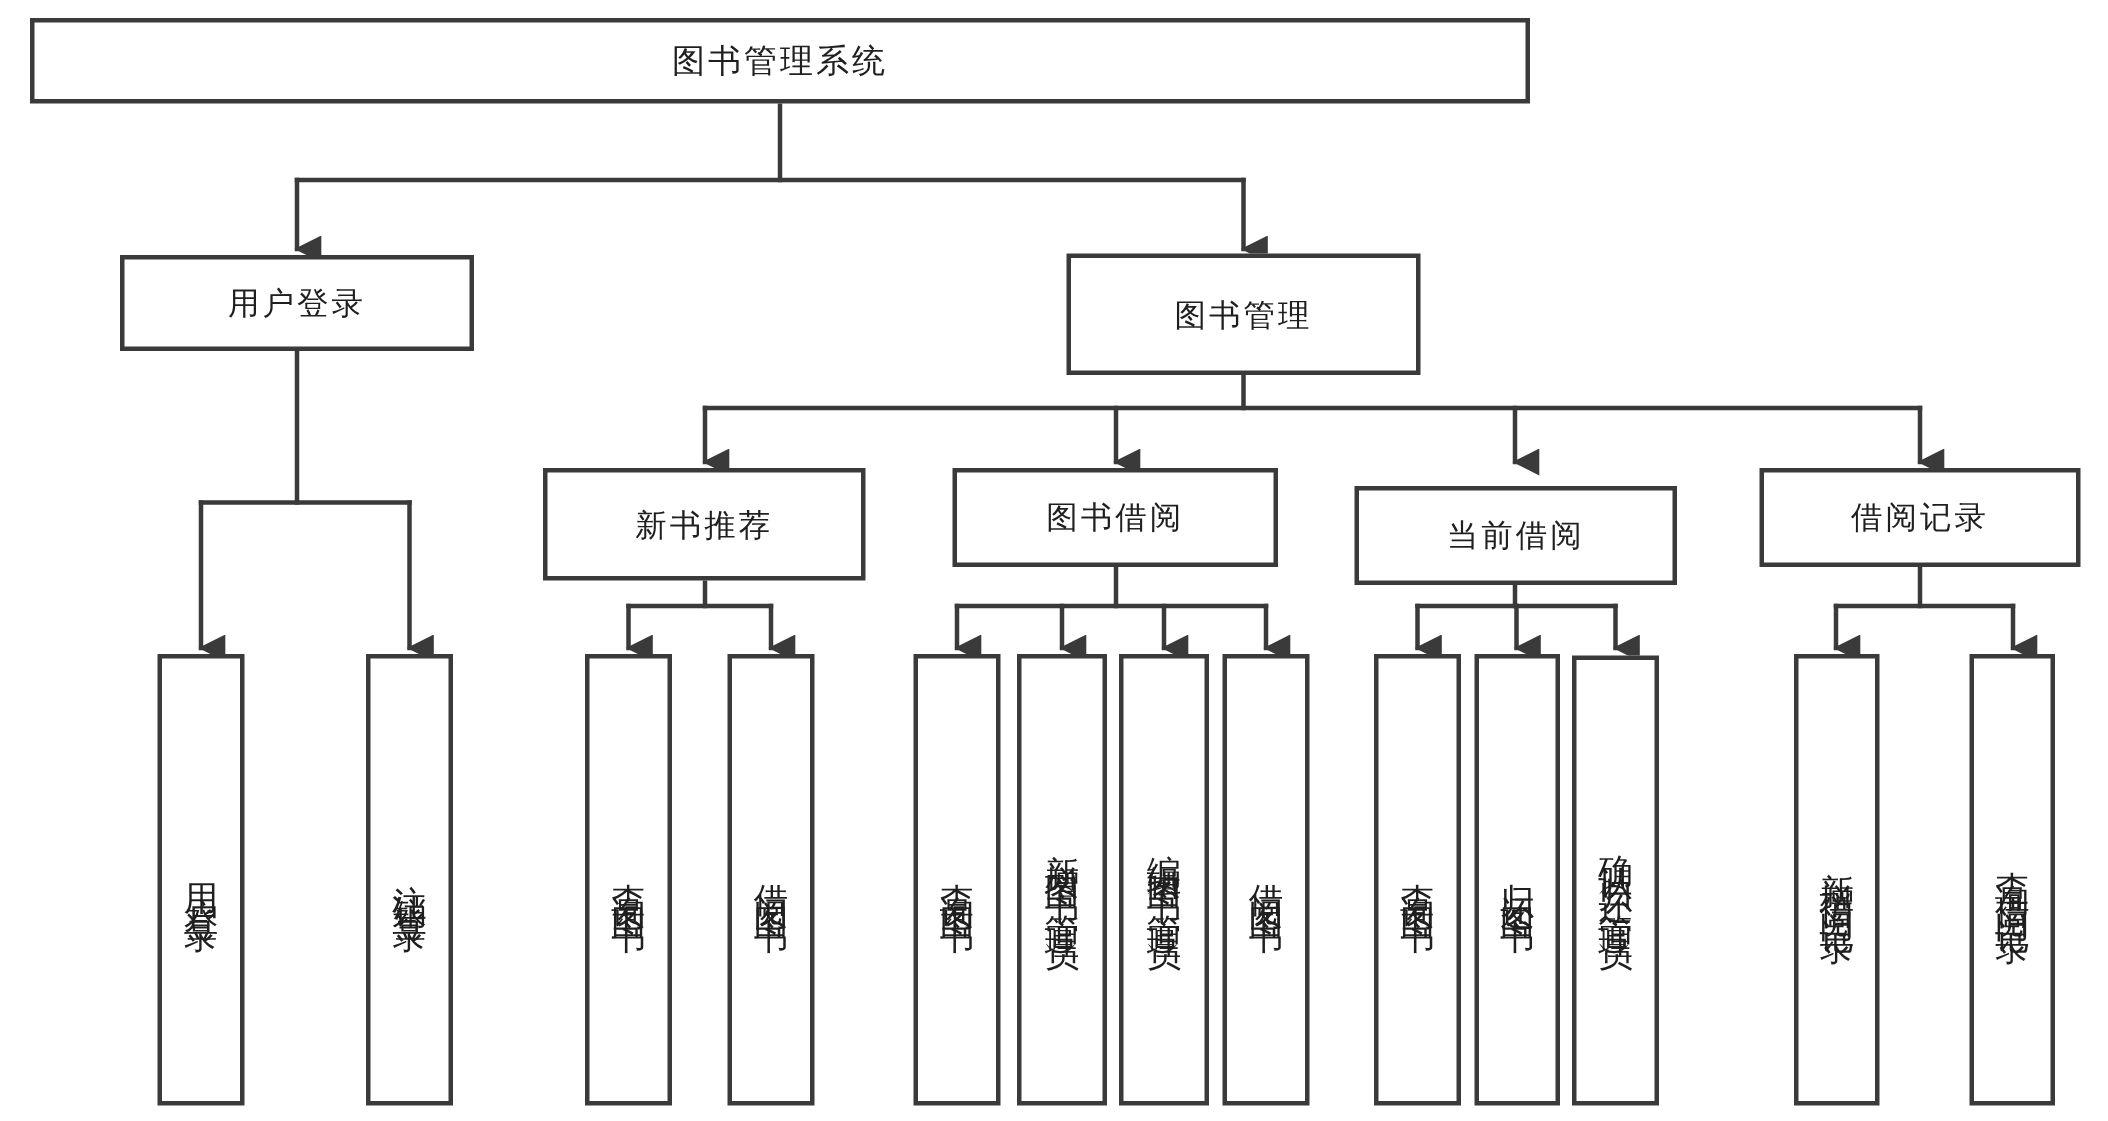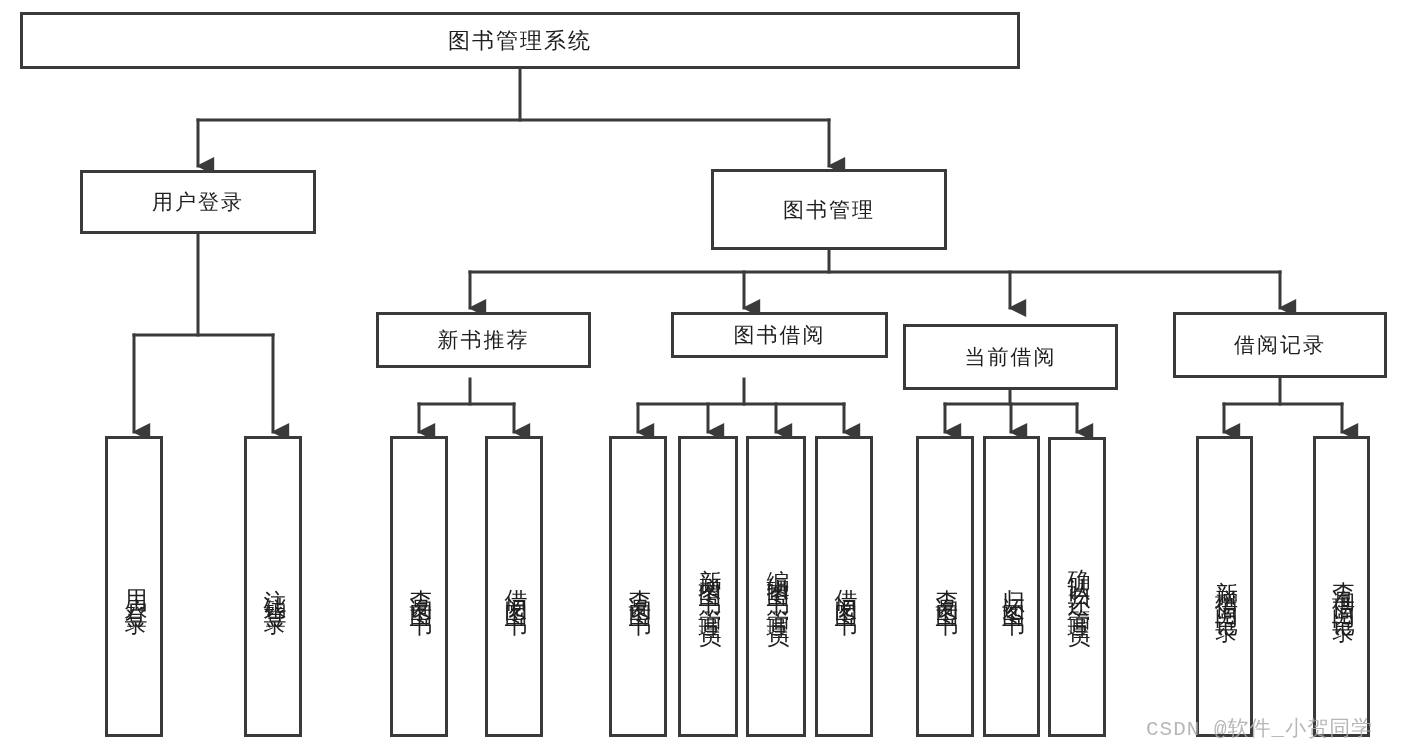--- a/index.html
+++ b/index.html
@@ -1,21 +1,21 @@
 <!DOCTYPE html>
 <html><head>
 <meta charset="utf-8">
 <style>
   html, body { margin: 0; padding: 0; background: #ffffff; }
   .canvas {
     position: relative;
     width: 1405px;
     height: 747px;
     background: #ffffff;
-    font-family: Liberation Mono, monospace;
+    font-family: Liberation Sans, sans-serif;
     overflow: hidden;
   }
   .edges {
     position: absolute;
     left: 0; top: 0;
     width: 1405px; height: 747px;
     z-index: 1;
   }
   .node {
     position: absolute;
@@ -120,24 +120,24 @@
     <span class="hlabel">图书管理系统</span>
   </div>
 
   <div class="node" style="left:80px;top:170px;width:236px;height:64px">
     <span class="hlabel">用户登录</span>
   </div>
   <div class="node" style="left:711px;top:169px;width:236px;height:81px">
     <span class="hlabel">图书管理</span>
   </div>
 
-  <div class="node" style="left:376px;top:312px;width:215px;height:56px">
+  <div class="node" style="left:362px;top:312px;width:215px;height:75px">
     <span class="hlabel">新书推荐</span>
   </div>
-  <div class="node" style="left:671px;top:312px;width:217px;height:46px">
+  <div class="node" style="left:635px;top:312px;width:217px;height:66px">
     <span class="hlabel">图书借阅</span>
   </div>
   <div class="node" style="left:903px;top:324px;width:215px;height:66px">
     <span class="hlabel">当前借阅</span>
   </div>
   <div class="node" style="left:1173px;top:312px;width:214px;height:66px">
     <span class="hlabel">借阅记录</span>
   </div>
 
   <div class="node" style="left:105px;top:436px;width:58px;height:301px">
@@ -177,15 +177,14 @@
     <span class="vlabel">确认归还（管理员）</span>
   </div>
 
   <div class="node" style="left:1196px;top:436px;width:57px;height:301px">
     <span class="vlabel">新增借阅记录</span>
   </div>
   <div class="node" style="left:1313px;top:436px;width:57px;height:301px">
     <span class="vlabel">查询借阅记录</span>
   </div>
 
-  <div class="watermark">CSDN @软件_小贺同学</div>
 
 </div>
 
 </body></html>

